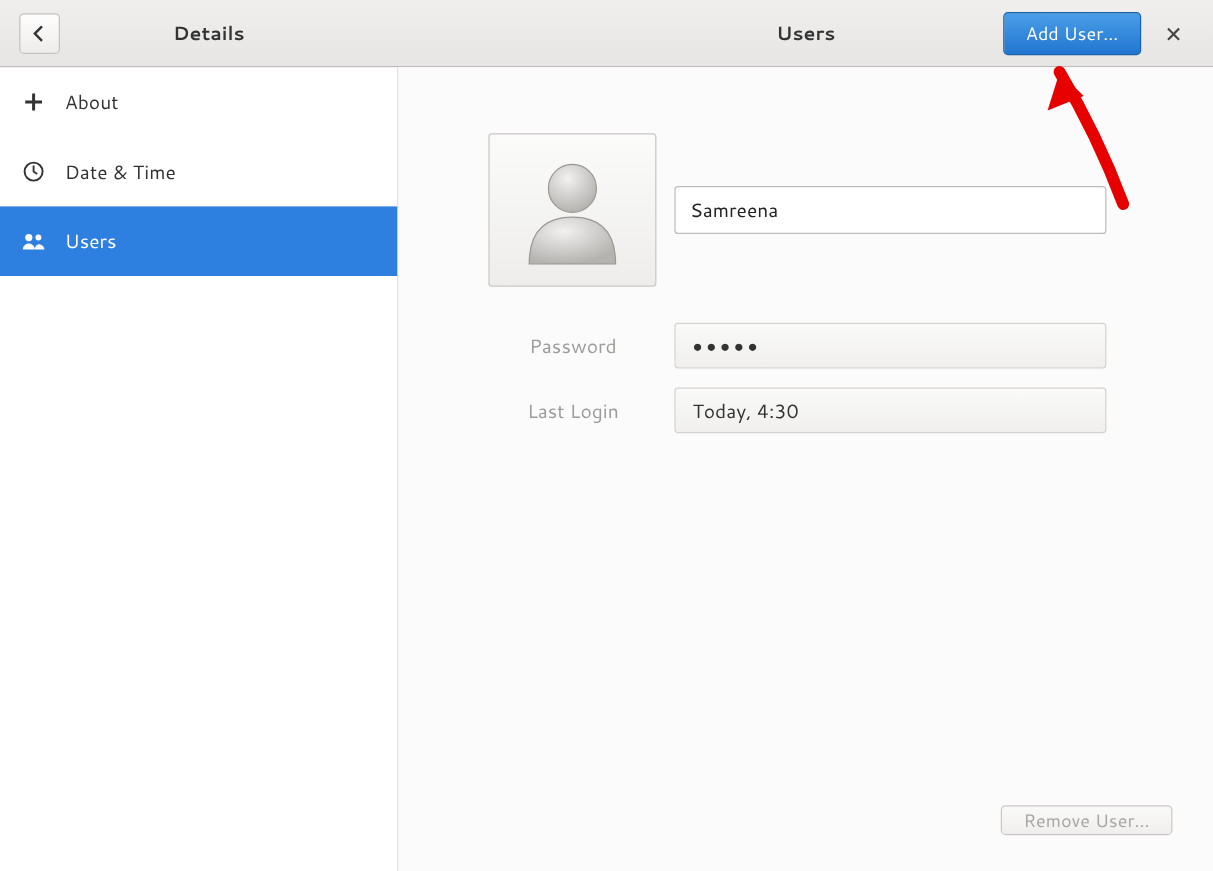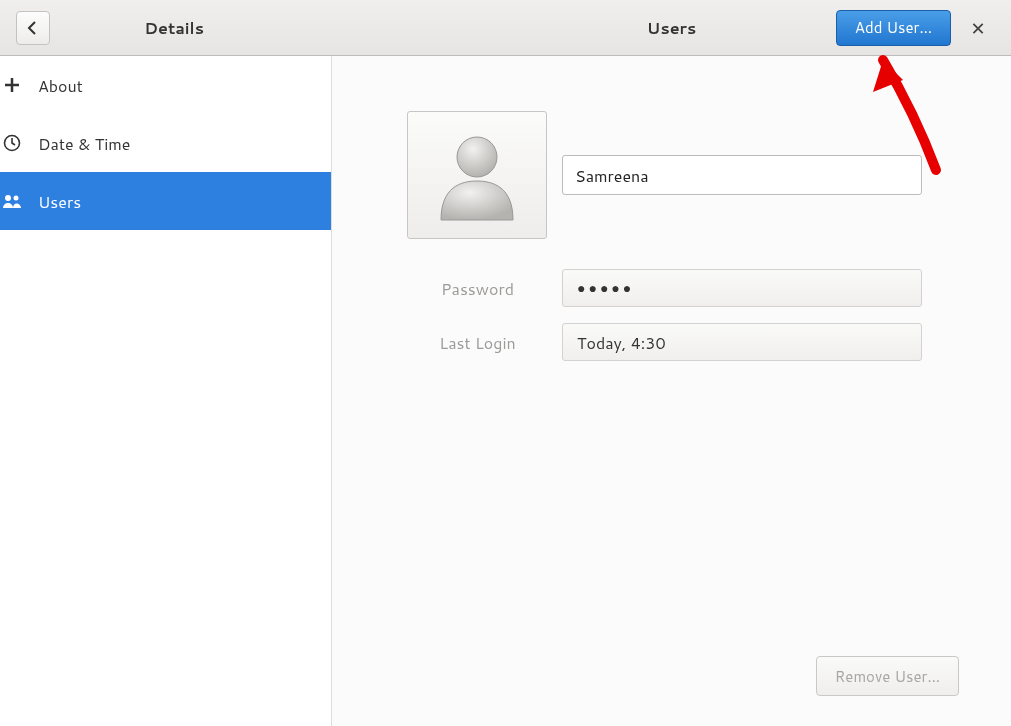--- a/index.html
+++ b/index.html
@@ -75,21 +75,21 @@
 
 .sidebar {
   width: 332px;
   background: #fff;
   border-right: 1px solid #ddd;
 }
 .side-item {
   height: 58px;
   display: flex;
   align-items: center;
-  padding-left: 2px;
+  padding-left: 18px;
   gap: 16px;
   cursor: pointer;
   color: #333;
   font-size: 16px;
 }
 .side-item .icon { width: 20px; display: flex; justify-content: center; color: #444; }
 .side-item.active { background: #2d7fe0; color: #fff; }
 .side-item.active .icon { color: #fff; }
 .side-item .bold-part { font-weight: 700; }
 
@@ -151,22 +151,22 @@
 .switch-knob {
   position: absolute; left: 1px; top: 1px;
   width: 26px; height: 24px;
   border-radius: 12px;
   background: linear-gradient(#fefefd,#eae9e7);
   border: 1px solid #c2c1bf;
 }
 
 .remove-btn {
   position: absolute;
-  right: 52px; bottom: 30px;
-  height: 40px;
+  right: 34px; bottom: 30px;
+  height: 25px;
   padding: 0 18px;
   border: 1px solid #c9c8c6;
   border-radius: 4px;
   background: linear-gradient(#fafaf9,#efeeec);
   color: #a7a6a4;
   font-size: 15px;
   cursor: pointer;
 }
 
 .arrow-annotation {

